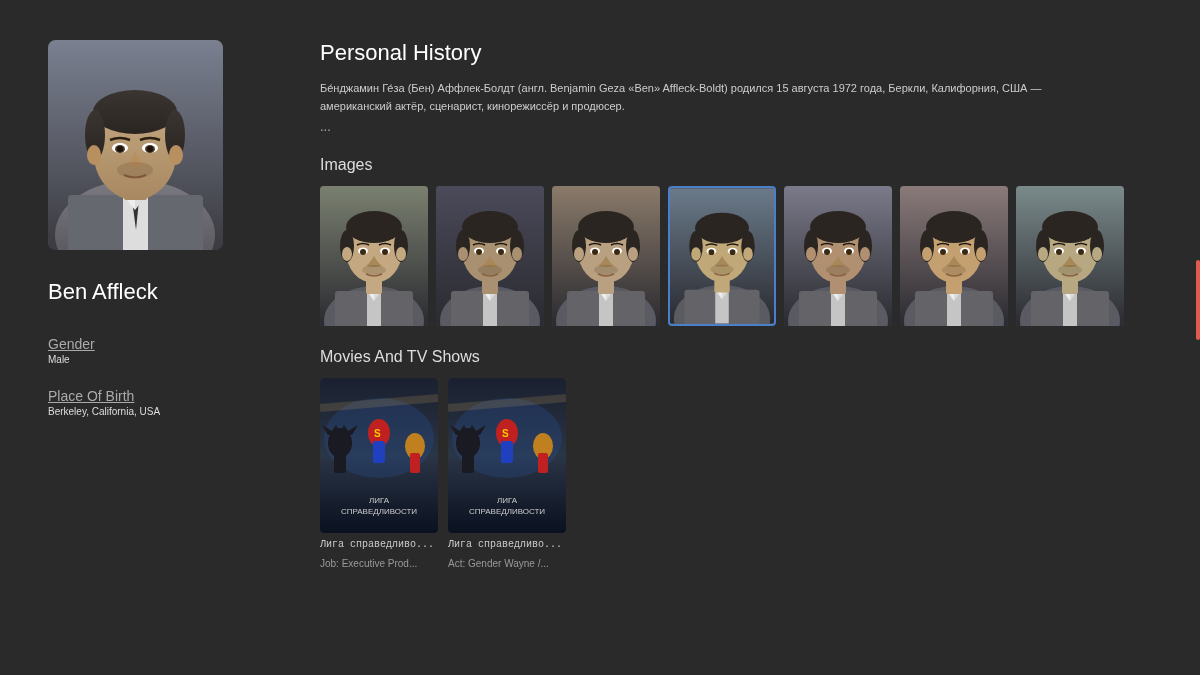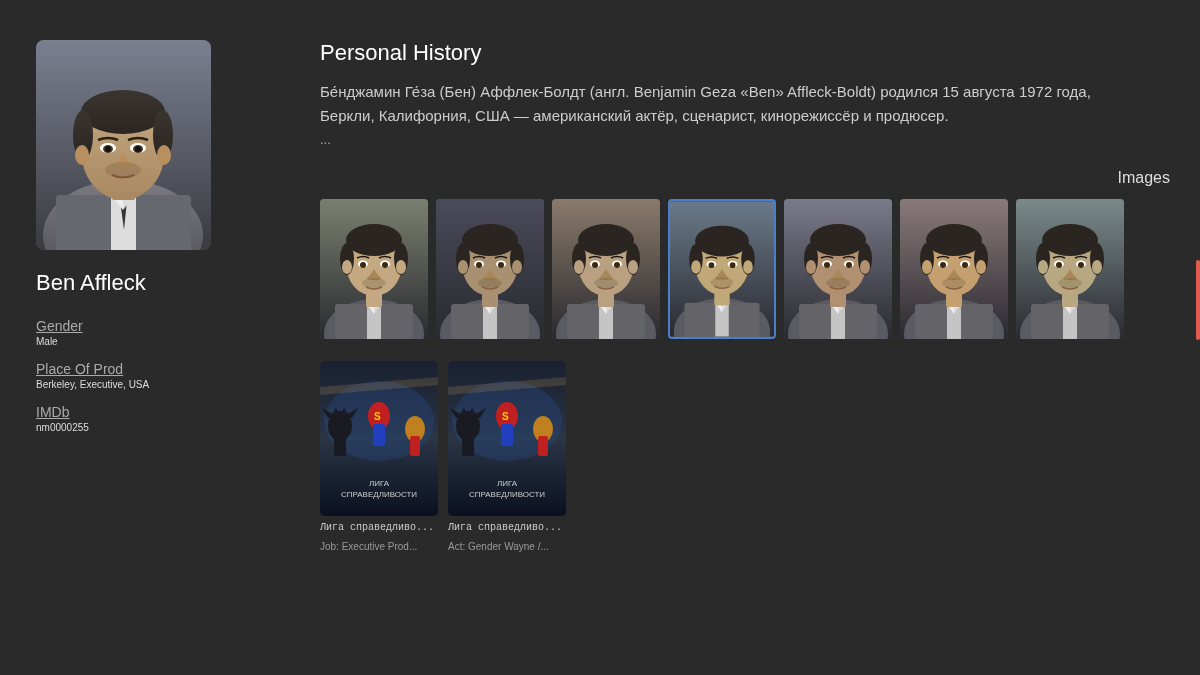--- a/index.html
+++ b/index.html
@@ -11,24 +11,24 @@
       color: #e0e0e0;
       font-family: 'Segoe UI', Arial, sans-serif;
       overflow: hidden;
       display: flex;
     }
 
     
     .left-panel {
       width: 280px;
       min-width: 280px;
-      padding: 40px 30px 30px 36px;
+      padding: 40px 30px 30px 48px;
       display: flex;
       flex-direction: column;
-      gap: 0;
+      gap: 9px;
     }
 
     .actor-photo {
       width: 175px;
       height: 210px;
       border-radius: 8px;
       background: #555;
       overflow: hidden;
       margin-bottom: 20px;
       flex-shrink: 0;
@@ -70,36 +70,35 @@
     }
 
     .section-title {
       font-size: 22px;
       font-weight: 400;
       color: #ffffff;
       margin-bottom: 14px;
     }
 
     .bio-text {
-      font-size: 15px;
+      font-size: 11px;
       color: #cccccc;
       line-height: 1.6;
       margin-bottom: 4px;
       max-width: 780px;
     }
 
     .bio-more {
       font-size: 13px;
       color: #aaaaaa;
       margin-bottom: 22px;
     }
 
     .images-section {
       margin-bottom: 22px;
-      text-align: right;
     }
 
     .images-label {
       font-size: 16px;
       color: #dddddd;
       margin-bottom: 12px;
       font-weight: 400;
     }
 
     .images-row {
@@ -253,28 +252,24 @@
 
   <div class="actor-name">Ben Affleck</div>
 
   <div class="info-section">
     <div class="info-label">Gender</div>
     <div class="info-value">Male</div>
   </div>
 
 
   <div class="info-section">
-    <div class="info-label">Place Of Prod</div>
-    <div class="info-value">Berkeley, Executive, USA</div>
+    <div class="info-label">Place Of Birth</div>
+    <div class="info-value">Berkeley, California, USA</div>
   </div>
 
-  <div class="info-section">
-    <div class="info-label">IMDb</div>
-    <div class="info-value">nm0000255</div>
-  </div>
 
 </div>
 
 <div class="right-panel" style="position:relative;">
 
   <div class="section-title">Personal History</div>
   <div class="bio-text">Бе́нджамин Ге́за (Бен) Аффлек-Болдт (англ. Benjamin Geza «Ben» Affleck-Boldt) родился 15 августа 1972 года, Беркли, Калифорния, США — американский актёр, сценарист, кинорежиссёр и продюсер.</div>
   <div class="bio-more">...</div>
 
   <div class="images-section">
@@ -565,20 +560,21 @@
 
       <ellipse cx="27" cy="68" rx="5" ry="7" fill="#b8a882"></ellipse>
       <ellipse cx="81" cy="68" rx="5" ry="7" fill="#b8a882"></ellipse>
 
       <ellipse cx="54" cy="84" rx="12" ry="5" fill="rgba(40,25,10,0.15)"></ellipse>
     </svg></div>
       </div>
   </div>
 
   <div class="movies-section">
+    <div class="movies-label">Movies And TV Shows</div>
     <div class="movies-row" id="movies-row">
 
     <div class="movie-card">
       <div class="movie-poster">
         <svg viewBox="0 0 118 155" xmlns="http://www.w3.org/2000/svg">
           <defs>
             <linearGradient id="mpbg0" x1="0" y1="0" x2="0" y2="1">
               <stop offset="0%" stop-color="#1a2030"></stop>
               <stop offset="50%" stop-color="#2a3545"></stop>
               <stop offset="100%" stop-color="#0a1020"></stop>

